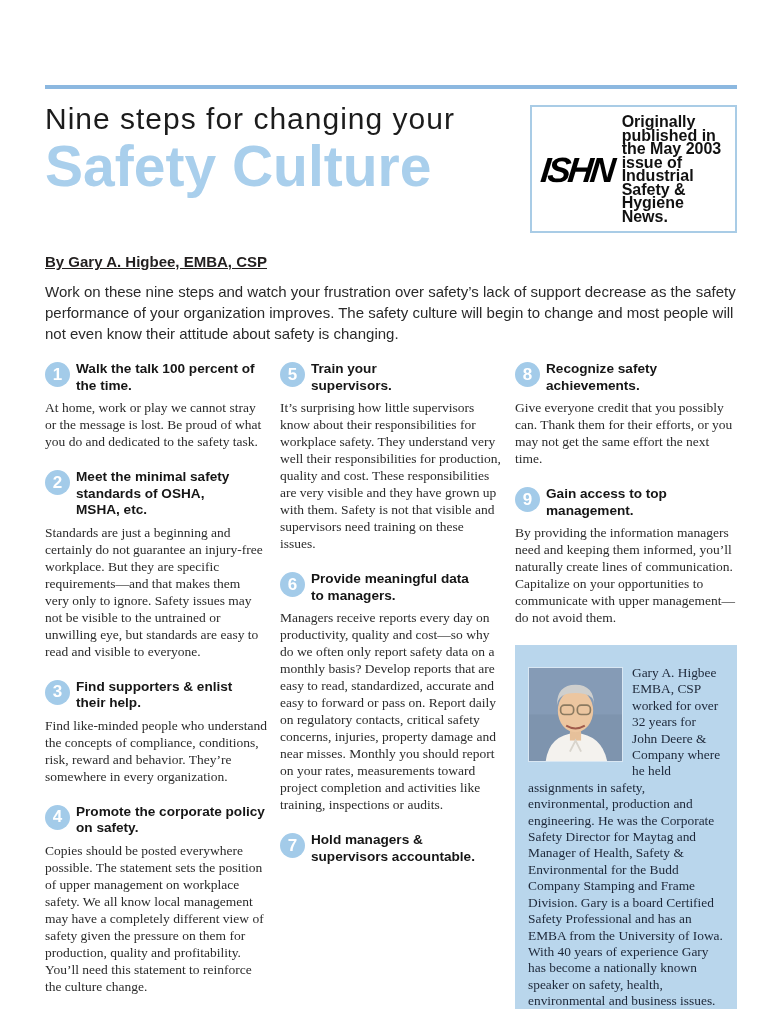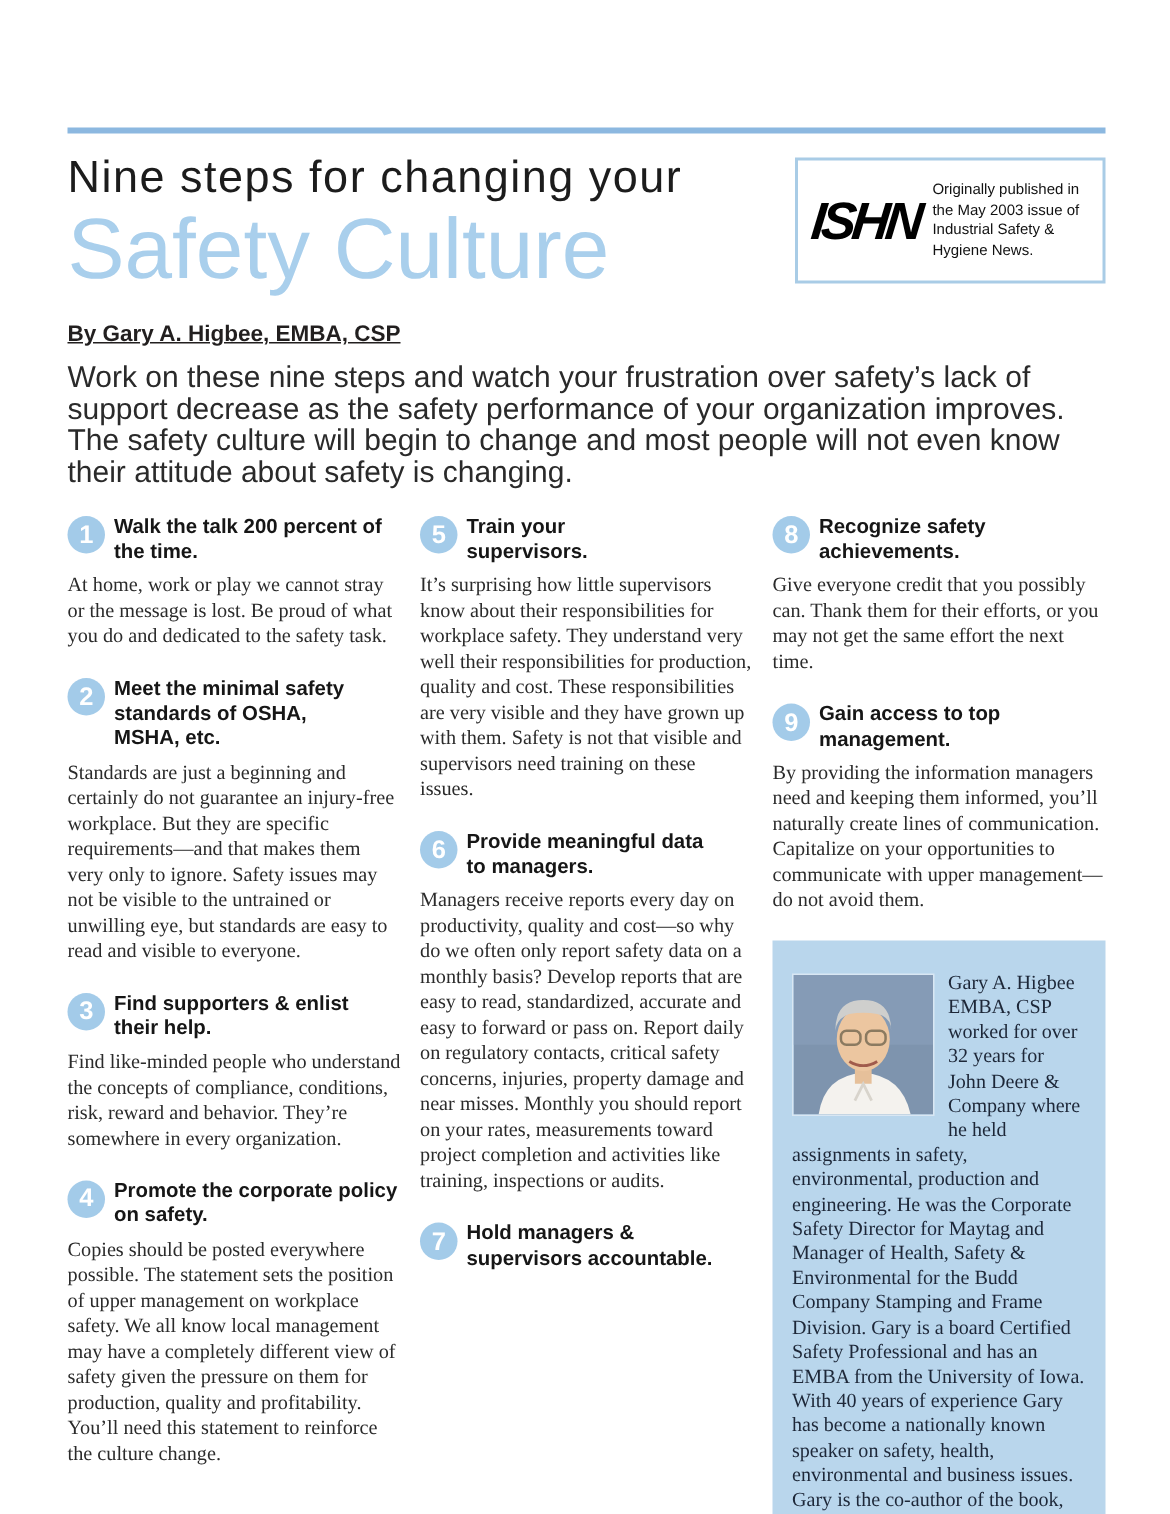--- a/index.html
+++ b/index.html
@@ -13,33 +13,33 @@
     overflow:hidden;
     margin-top:40px;
   }
   .content { padding:0 43px 0 45px; }
 
   .top-rule { margin:45px 43px 0 45px; height:4px; background:#8cb8e0; }
 
   
   .header-row { display:flex; justify-content:space-between; align-items:flex-start; margin-top:13px; }
   .title-line1 { font-size:30px; font-weight:400; letter-spacing:1px; color:#1c1c1c; }
-  .title-line2 { font-size:57px; font-weight:400; letter-spacing:0px; color:#a9cfec; line-height:56px; margin-top:2px; }
+  .title-line2 { font-size:57px; font-weight:700; letter-spacing:0px; color:#a9cfec; line-height:56px; margin-top:2px; }
   .ishn-box {
     width:207px; min-height:84px; border:2px solid #a9cce6; background:#ffffff;
     display:flex; align-items:center; gap:9px; padding:8px 9px; margin-top:3px;
   }
   .ishn-logo {
     font-weight:900; font-style:italic; font-size:35px; letter-spacing:-3px;
     color:#000; transform:skewX(-6deg); line-height:1;
   }
-  .ishn-note { font-size:10px; line-height:13.5px; color:#111; }
+  .ishn-note { font-size:16px; line-height:13.5px; color:#111;font-weight:bold; }
 
   .byline { margin-top:20px; font-size:15px; font-weight:700;text-decoration:underline; }
-  .intro  { margin-top:11px; font-size:20px; line-height:21px; color:#2a2a2a; }
+  .intro  { margin-top:11px; font-size:15px; line-height:21px; color:#2a2a2a; }
 
   
   .columns { display:flex; gap:13px; margin-top:17px; }
   .col { width:226px; }
 
   .step { position:relative; margin-bottom:19px; }
   .step-circle {
     position:absolute; left:0; top:1px; width:25px; height:25px; border-radius:50%;
     background:#a3cbe9; color:#ffffff; font-weight:700; font-size:17px;
     display:flex; align-items:center; justify-content:center;
@@ -81,21 +81,21 @@
       </div>
     </div>
 
     <div class="byline">By Gary A. Higbee, EMBA, CSP</div>
     <div class="intro">Work on these nine steps and watch your frustration over safety’s lack of support decrease as the safety performance of your organization improves. The safety culture will begin to change and most people will not even know their attitude about safety is changing.</div>
 
     <div class="columns">
       <div class="col">
         <div class="step">
           <div class="step-circle">1</div>
-          <div class="step-title">Walk the talk 200 percent of
+          <div class="step-title">Walk the talk 100 percent of
 the time.</div>
           <div class="step-body">At home, work or play we cannot stray or the message is lost. Be proud of what you do and dedicated to the safety task.</div>
         </div>
         <div class="step">
           <div class="step-circle">2</div>
           <div class="step-title">Meet the minimal safety
 standards of OSHA,
 MSHA, etc.</div>
           <div class="step-body">Standards are just a beginning and certainly do not guarantee an injury-free workplace. But they are specific requirements—and that makes them very only to ignore. Safety issues may not be visible to the untrained or unwilling eye, but standards are easy to read and visible to everyone.</div>
         </div>

